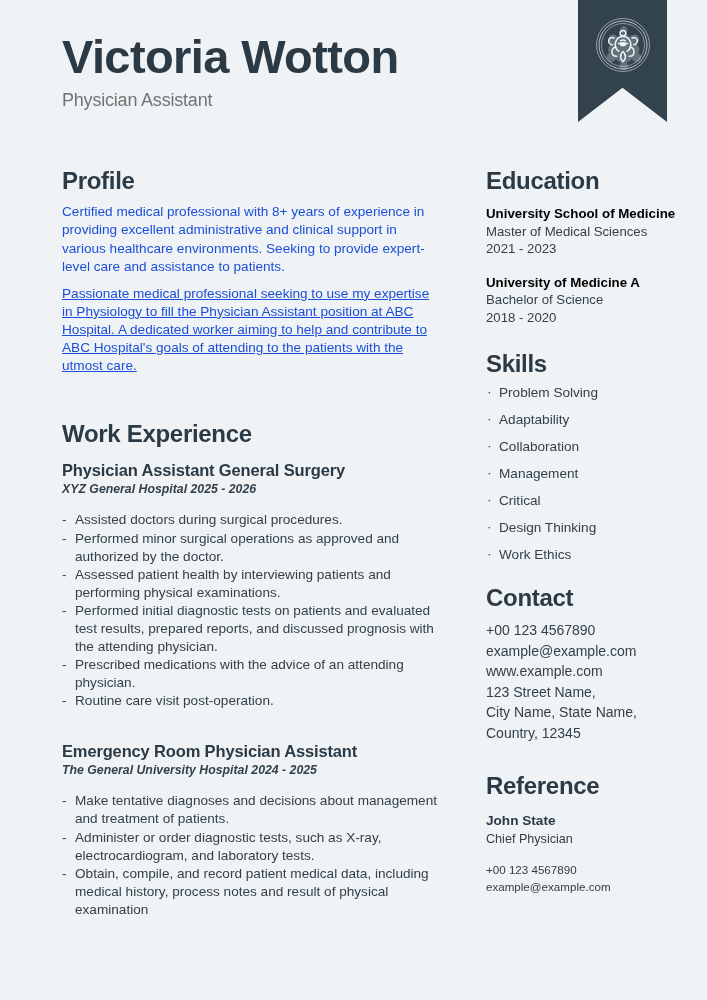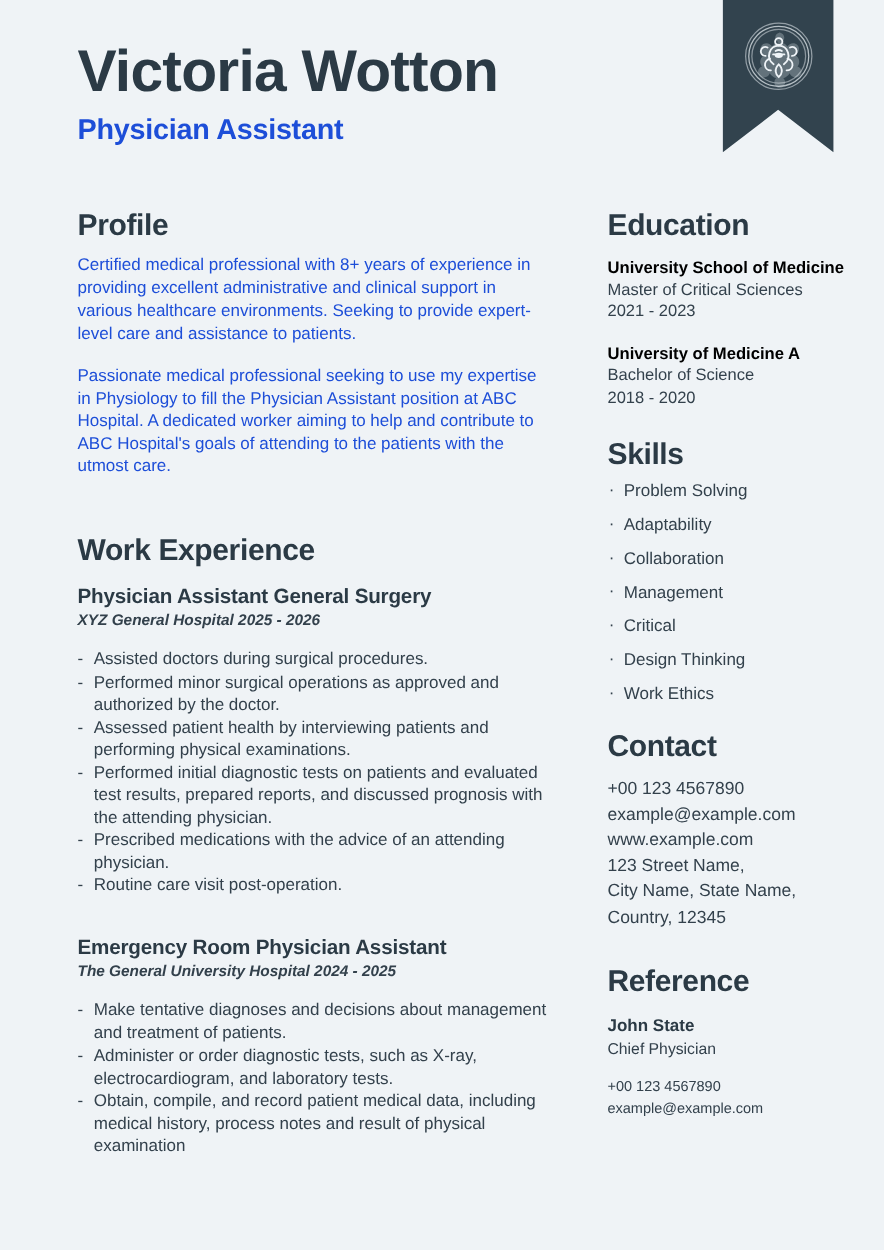--- a/index.html
+++ b/index.html
@@ -21,36 +21,36 @@
   }
   .emblem { position:absolute; left:50%; top:16px; transform:translateX(-50%); }
 
   
   .header { position:absolute; left:62px; top:30px; width:430px; }
   .name {
     font-size:47px; font-weight:700; letter-spacing:-0.6px;
     color:#2b3a45; line-height:1.16; white-space:nowrap;
   }
   .role {
-    font-size:23px; font-weight:700; color:#1d4ed8;
+    font-size:18px; font-weight:400; color:#737373;
     margin-top:5px; letter-spacing:-0.2px;
   }
 
   
   .col-left  { position:absolute; left:62px;  top:168px; width:378px; }
   .col-right { position:absolute; left:486px; top:168px; width:196px; }
 
   h2.section {
     font-size:24px; font-weight:700; color:#2b3a45;
     letter-spacing:-0.3px; line-height:1.1;
   }
   p.body {
     font-size:13.6px; line-height:1.33; color:#1d4ed8;
   }
-  p.body + p.body { margin-top:16px; }
+  p.body + p.body { margin-top:9px;text-decoration:underline; }
 
   
   .we-head { margin-top:46px; }
   .job { margin-top:14px; }
   .job-title {
     font-size:16.5px; font-weight:600; color:#2b3a45; letter-spacing:-0.15px;
   }
   .job-meta {
     font-size:12.3px; font-style:italic; font-weight:600;
     color:#33414c; margin-top:2px;
@@ -152,21 +152,21 @@
         <li><span class="dash-mark">-</span><span>Obtain, compile, and record patient medical data, including medical history, process notes and result of physical examination</span></li>
       </ul>
     </div>
   </div>
 
   <div class="col-right">
     <h2 class="section">Education</h2>
 
     <div class="edu-item">
       <div class="edu-school">University School of Medicine</div>
-      <div class="edu-degree">Master of Critical Sciences</div>
+      <div class="edu-degree">Master of Medical Sciences</div>
       <div class="edu-years">2021 - 2023</div>
     </div>
     <div class="edu-item" style="margin-top:16px">
       <div class="edu-school">University of Medicine A</div>
       <div class="edu-degree">Bachelor of Science</div>
       <div class="edu-years">2018 - 2020</div>
     </div>
 
     <h2 class="section skills-head">Skills</h2>
     <ul class="dots">

